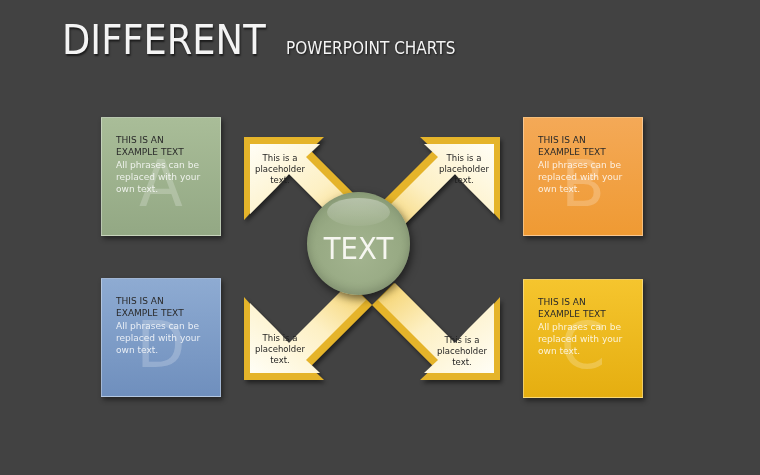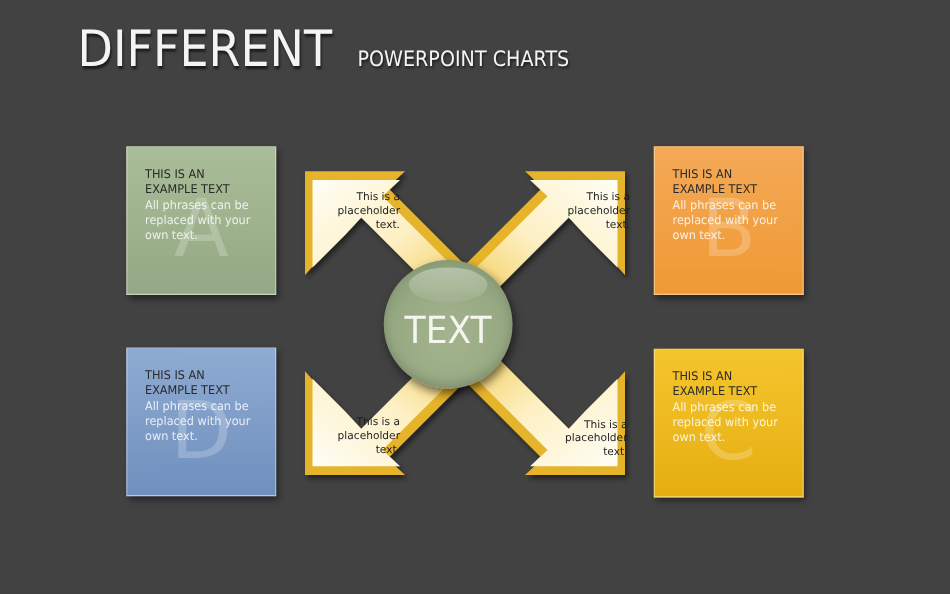--- a/index.html
+++ b/index.html
@@ -45,25 +45,25 @@
       font-size: 9.5px; line-height: 12px; color: rgba(255,255,255,0.82);
       transform: scaleX(0.95); transform-origin: left top;
     }
     .box-a { left: 101px; top: 117px; background: linear-gradient(180deg, #a9bd98 0%, #93a884 100%); }
     .box-b { left: 523px; top: 117px; background: linear-gradient(180deg, #f4a957 0%, #ef9a33 100%); }
     .box-d { left: 101px; top: 278px; background: linear-gradient(180deg, #8eabd2 0%, #6f8fbd 100%); }
     .box-c { left: 523px; top: 279px; background: linear-gradient(180deg, #f5c52e 0%, #e5ae10 100%); }
 
     .diagram { position: absolute; left: 0; top: 0; width: 760px; height: 475px; }
     .arrow-text {
-      position: absolute; width: 80px; text-align: right;
+      position: absolute; width: 80px; text-align: center;
       font-size: 8.5px; line-height: 11px; color: #1f1f1f;
     }
     .orb {
-      position: absolute; left: 307px; top: 208px; width: 103px; height: 103px;
+      position: absolute; left: 307px; top: 192px; width: 103px; height: 103px;
       border-radius: 50%;
       background: radial-gradient(circle at 50% 60%, #a3b48f 0%, #97a983 55%, #7d8f6b 100%);
       box-shadow: 2px 4px 8px rgba(0,0,0,0.55), inset 0 -4px 8px rgba(0,0,0,0.15);
     }
     .orb .gloss {
       position: absolute; left: 20px; top: 6px; width: 63px; height: 28px;
       border-radius: 50%;
       background: linear-gradient(180deg, rgba(255,255,255,0.35), rgba(255,255,255,0.05));
     }
     .orb .label {

